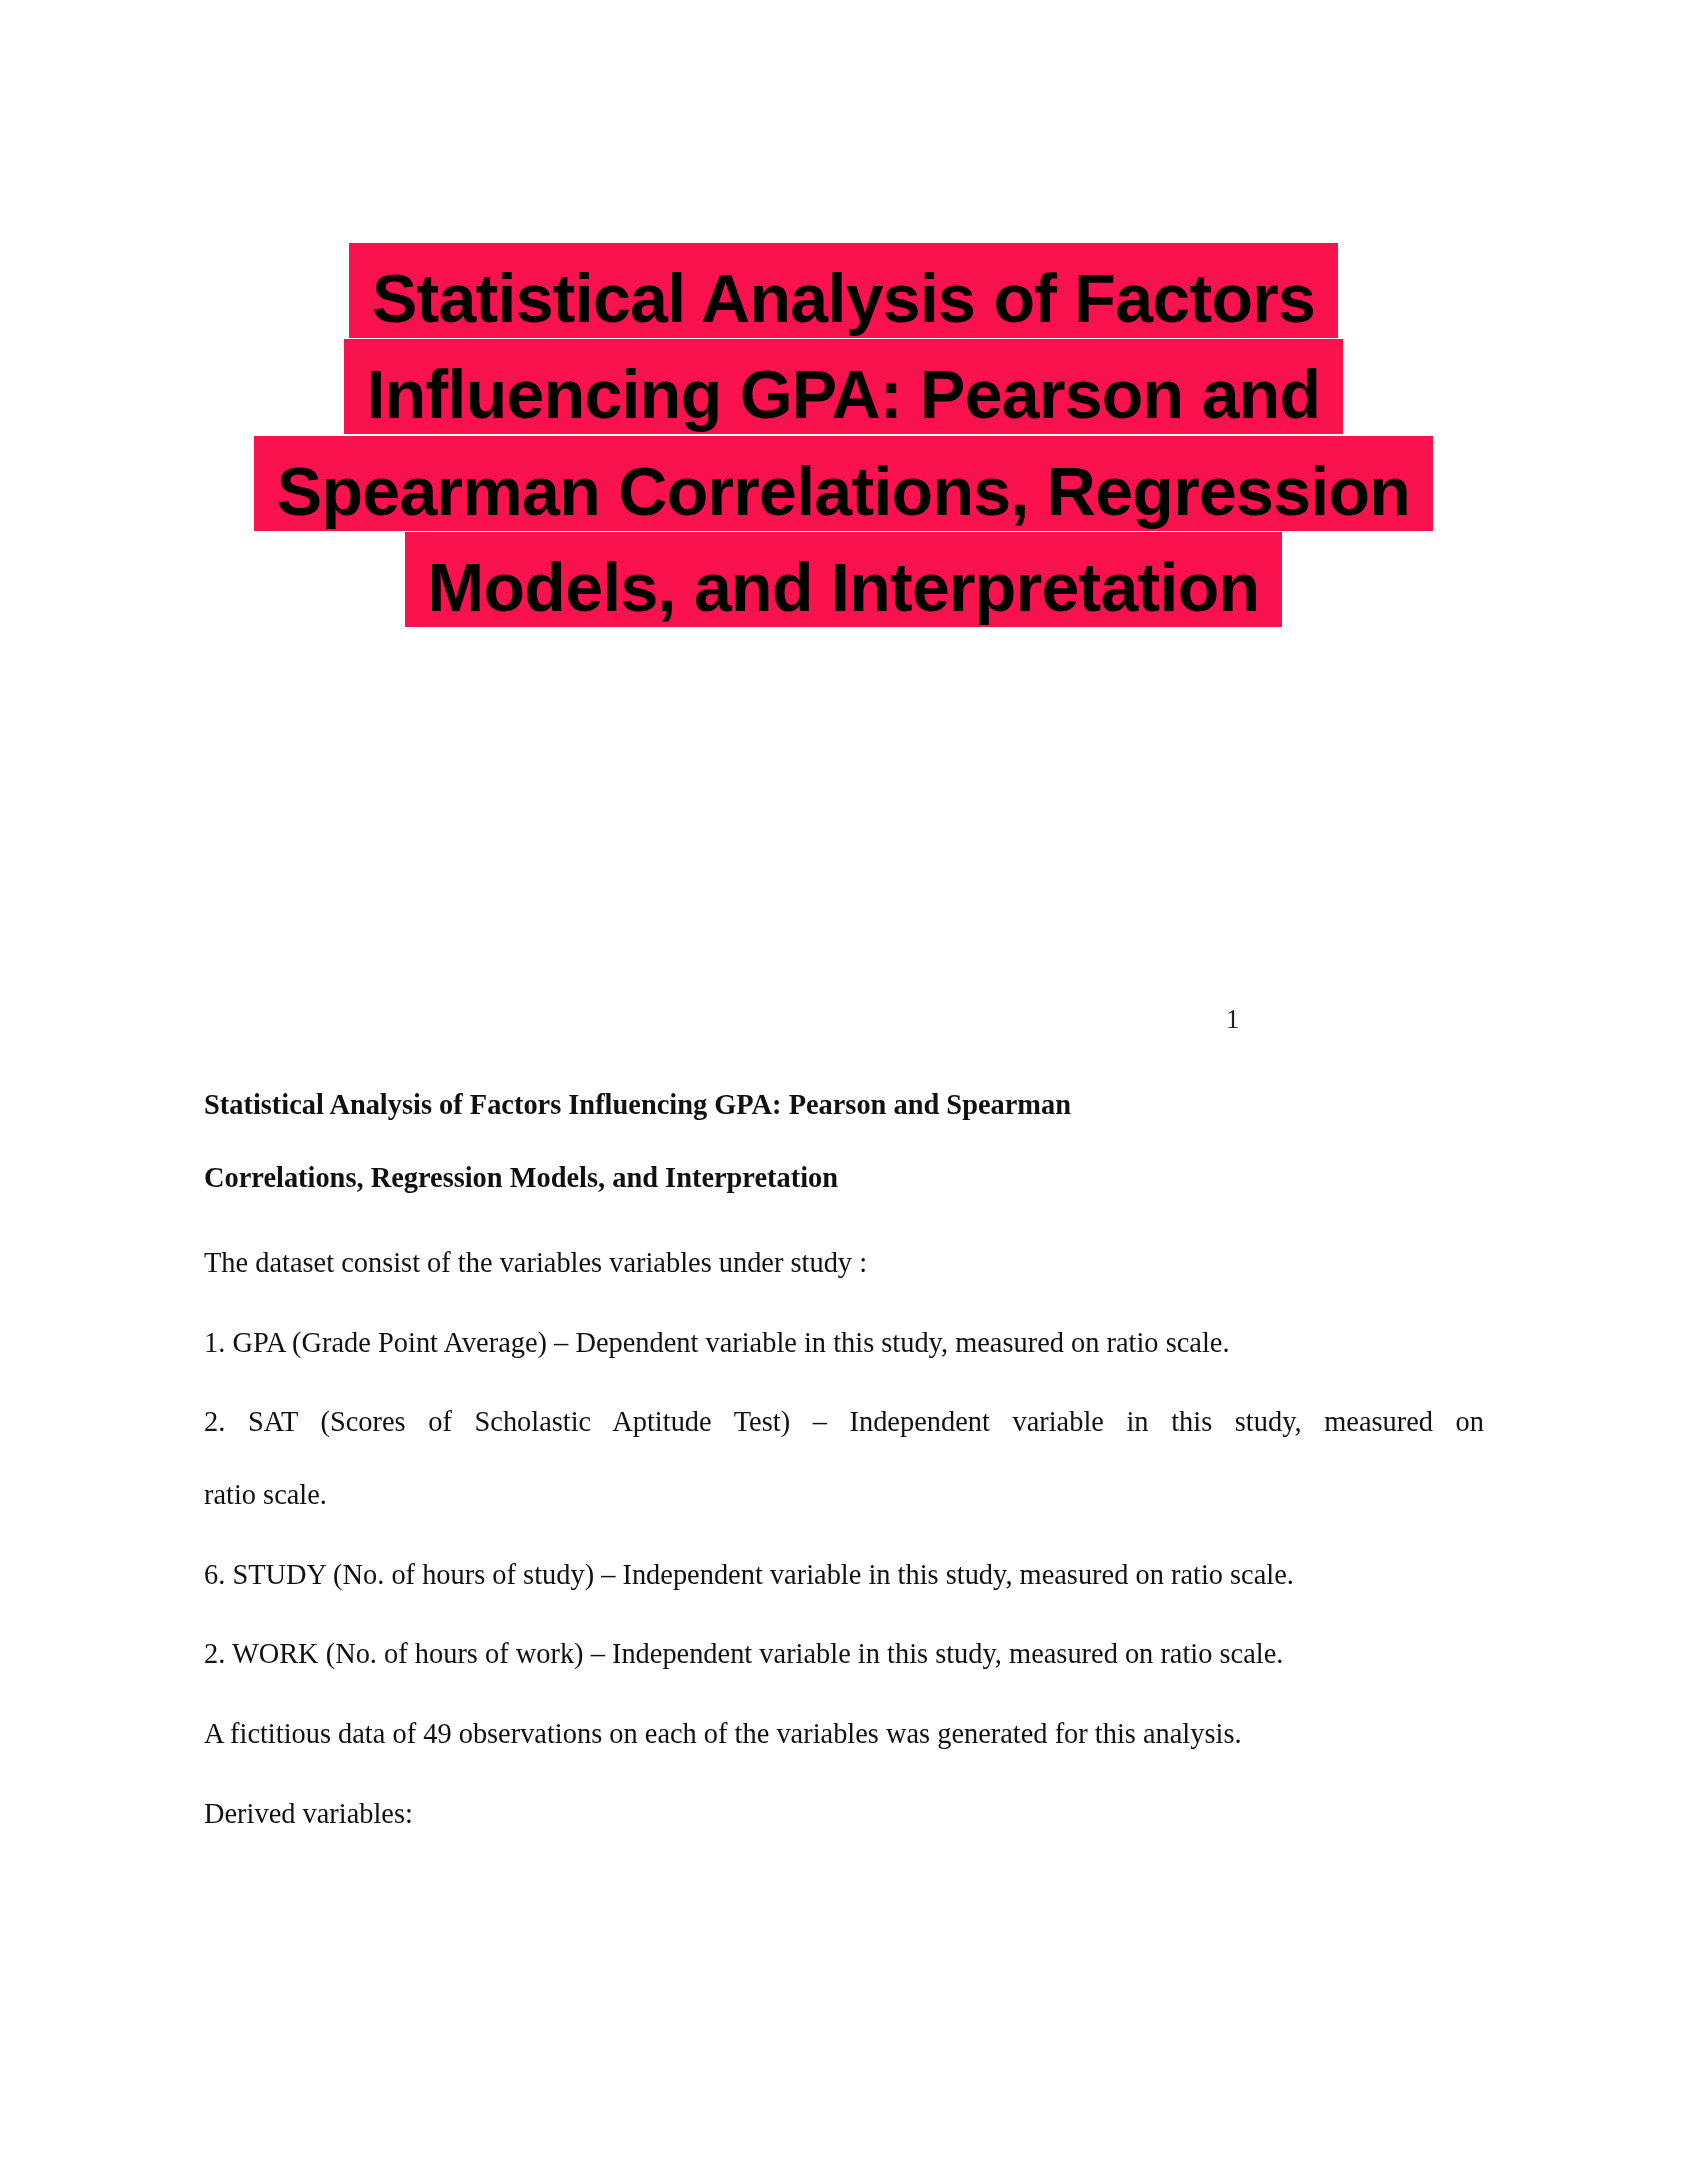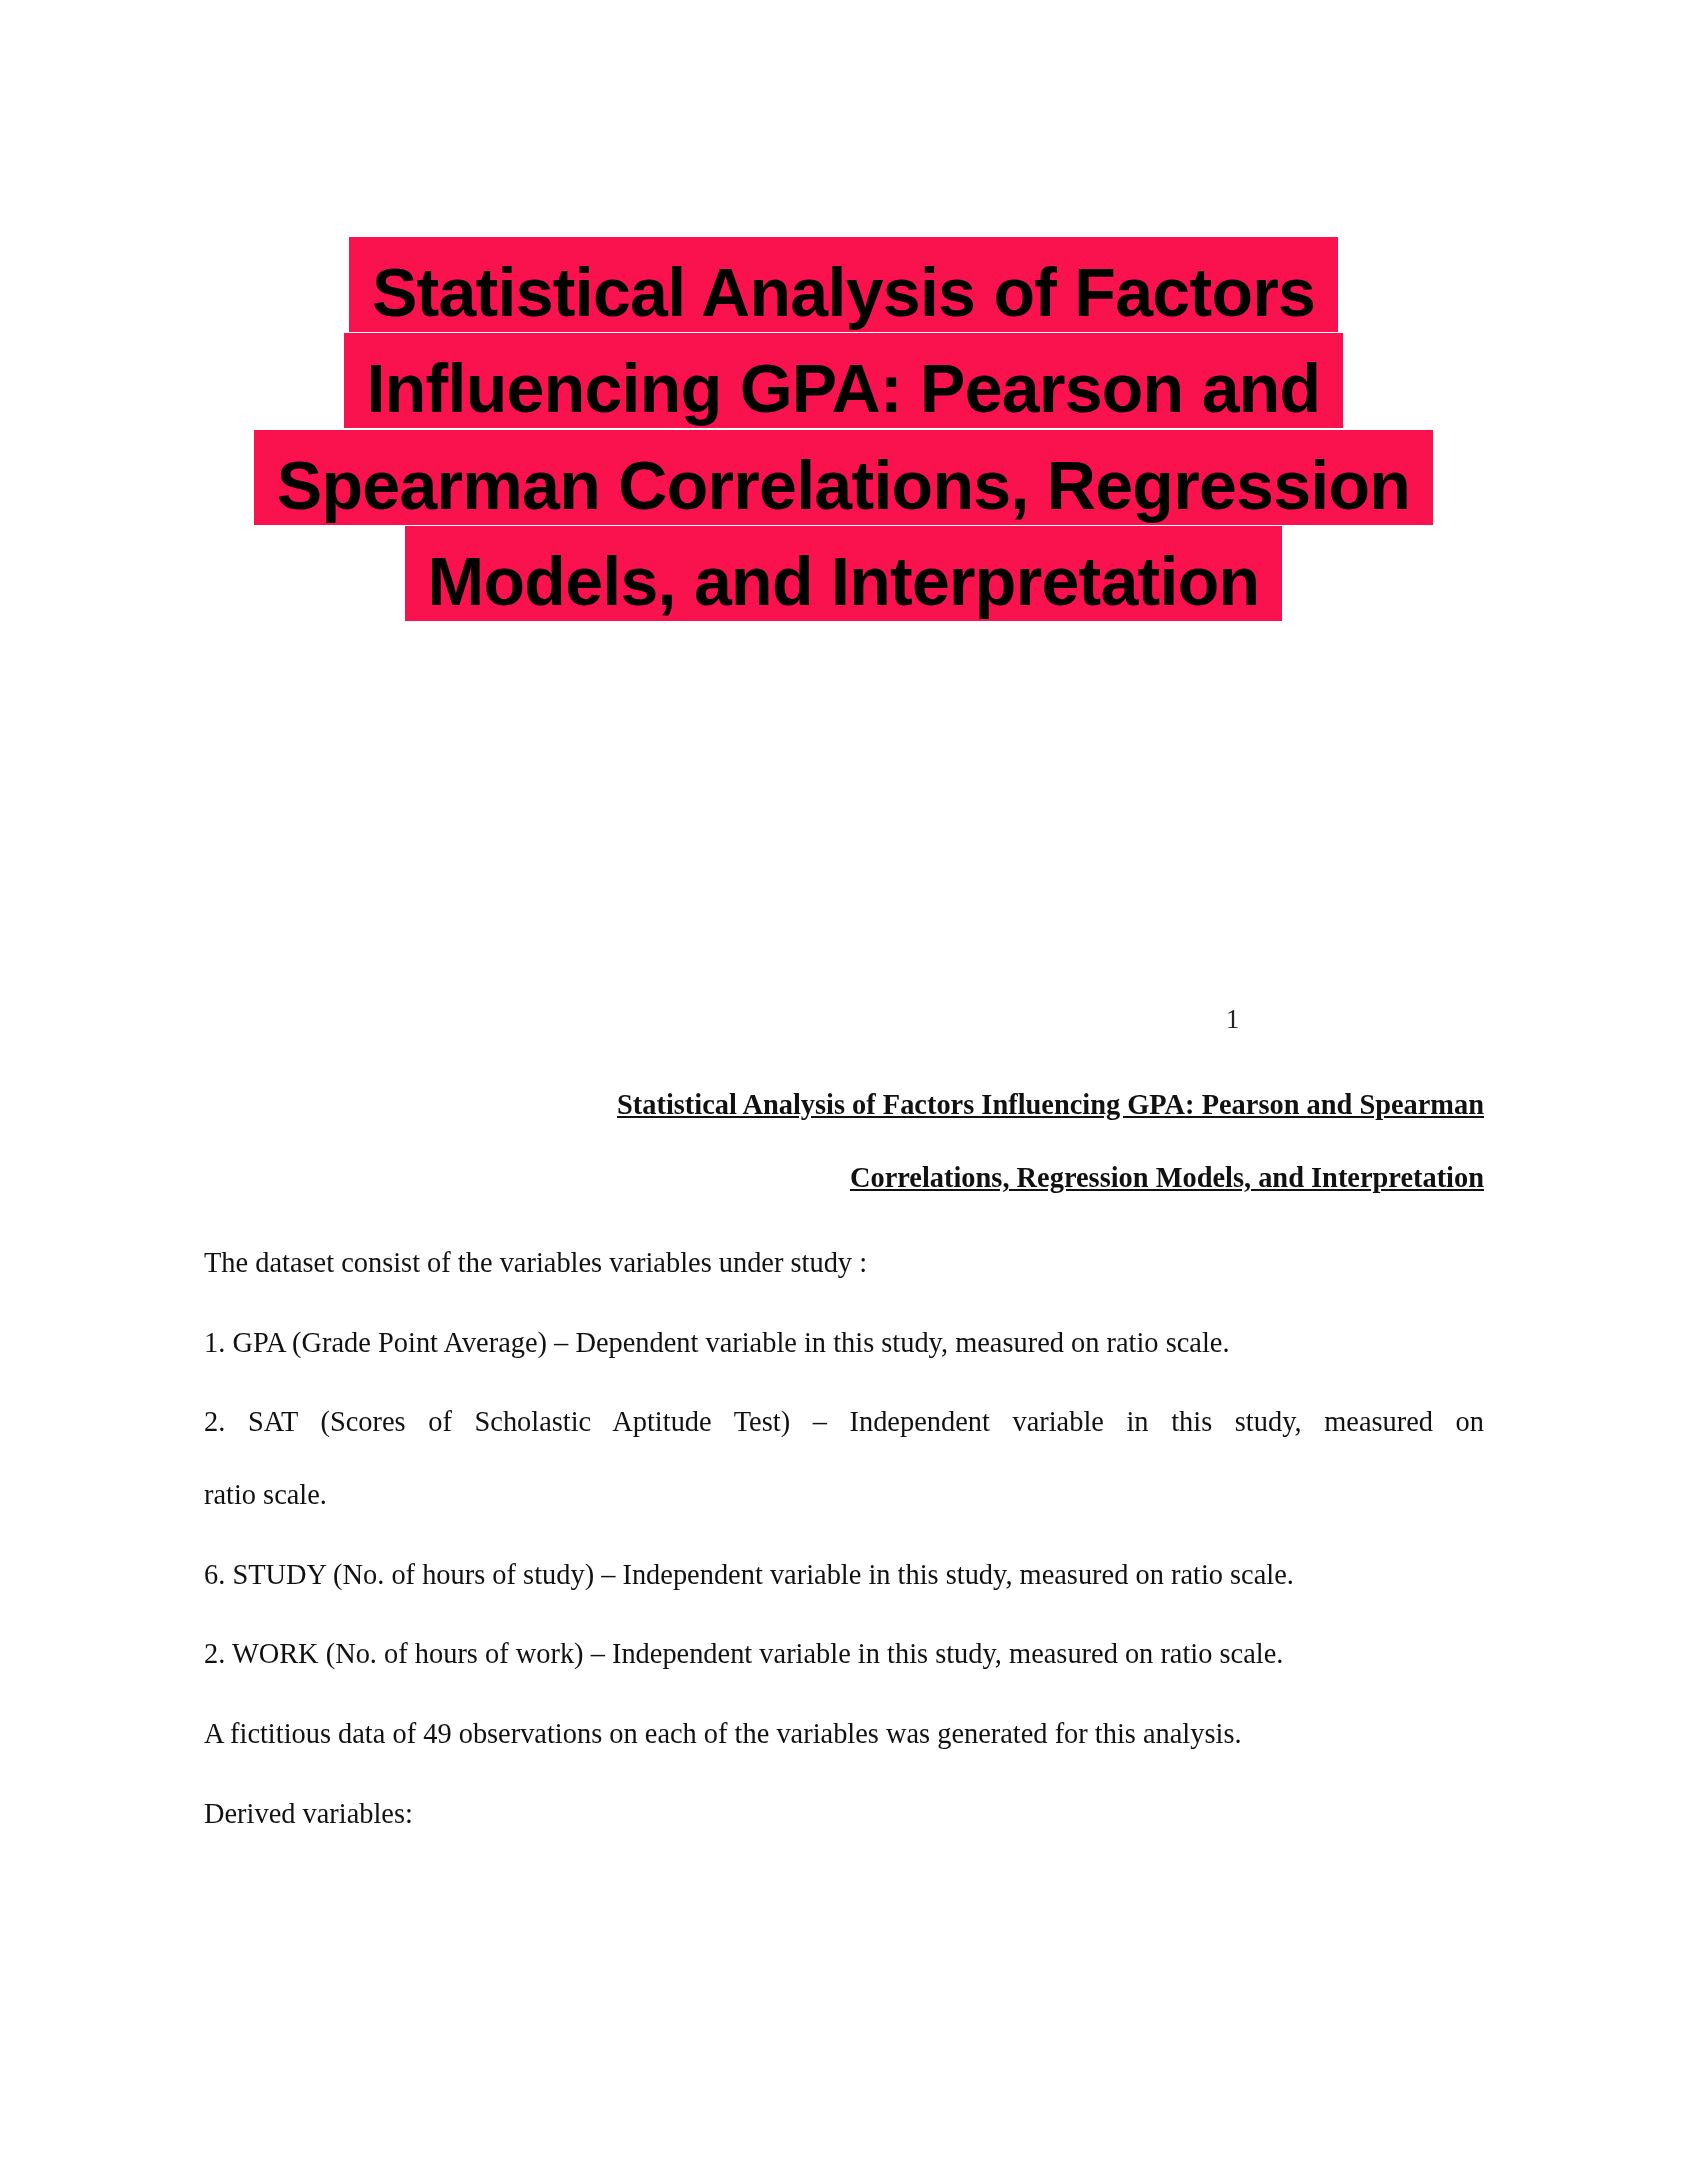--- a/index.html
+++ b/index.html
@@ -7,21 +7,21 @@
     width: 1687px;
     height: 2183px;
     background: #ffffff;
     position: relative;
     overflow: hidden;
   }
 
   
   .banner {
     position: absolute;
-    top: 237px;
+    top: 243px;
     left: 0;
     width: 1687px;
     text-align: center;
     font-family: "Liberation Sans", "DejaVu Sans", sans-serif;
     font-weight: bold;
     color: #000000;
   }
   .banner .bl { line-height: 0; }
   .banner .hl {
     display: inline-block;
@@ -46,21 +46,21 @@
   .doc {
     position: absolute;
     top: 1068px;
     left: 204px;
     width: 1280px;
     font-family: "Liberation Serif", "DejaVu Serif", serif;
     font-size: 28.4px;
     color: #111111;
   }
   .doc p { margin: 0 0 6.6px 0; line-height: 73px; }
-  .doc .title { text-align: right; font-weight: bold; margin-bottom: 12px; text-decoration: underline; }
+  .doc .title { text-align: left; font-weight: bold; margin-bottom: 12px; }
   .doc .title .pline { white-space: nowrap; }
   .pline { display: block; }
   .pline.nw { white-space: nowrap; }
   .pline.just {
     text-align: justify;
     text-align-last: justify;
   }
 </style>
 </head>
 <body>

